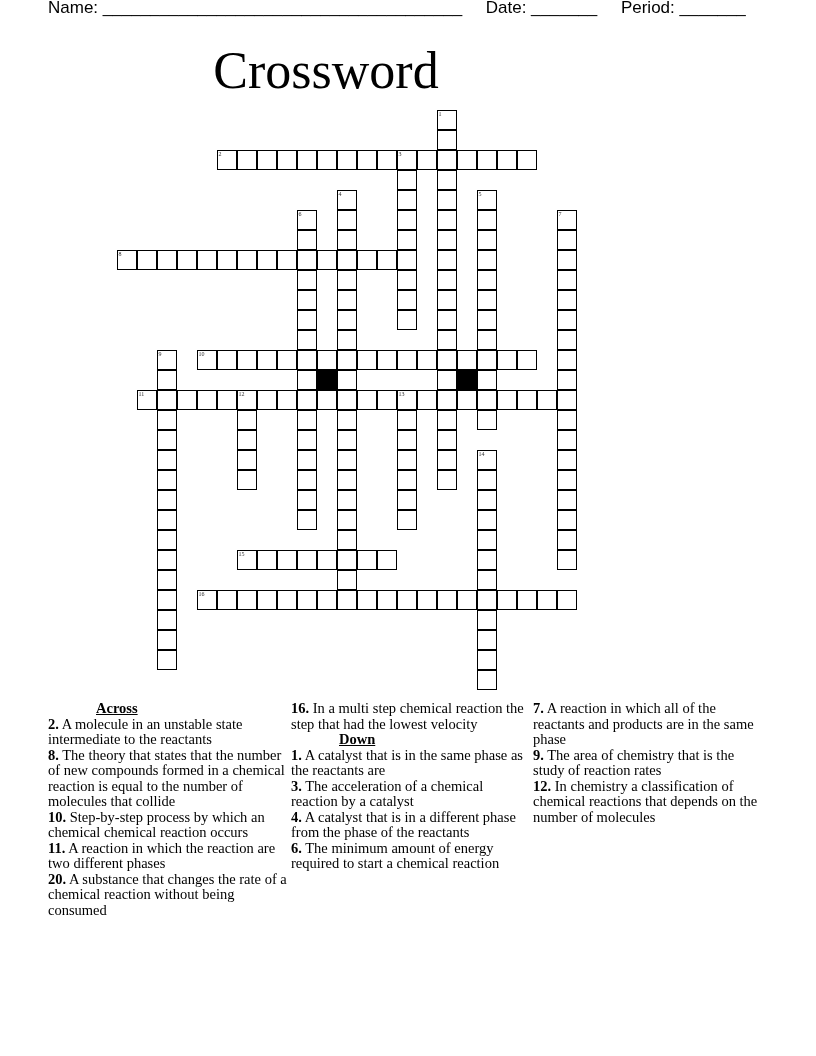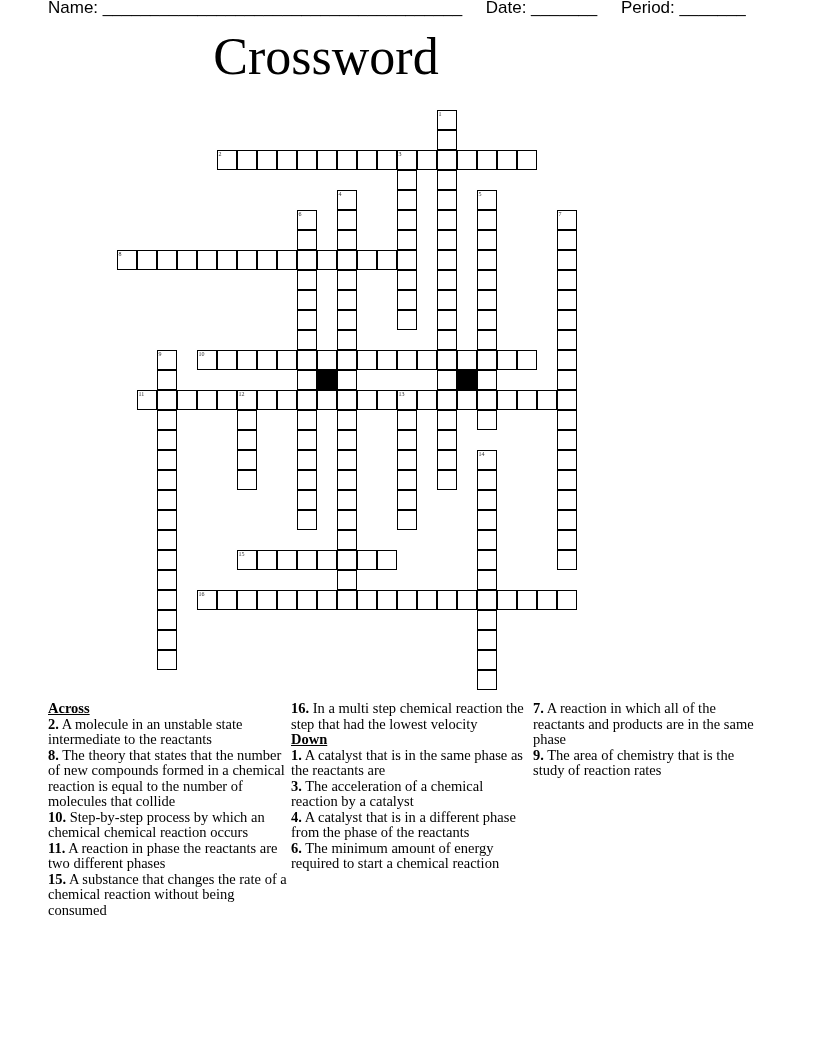--- a/index.html
+++ b/index.html
@@ -1,25 +1,25 @@
 <!DOCTYPE html>
 <html><head>
 <meta charset="utf-8">
 <style>
   html, body { margin:0; padding:0; background:#fff; }
   body { width:816px; height:1056px; position:relative; overflow:hidden; color:#000; }
   .header { position:absolute; top:-2px; left:48px; font-family:"Liberation Sans", sans-serif; font-size:17px; white-space:nowrap; }
   .header .field { display:inline-block; }
-  .title { position:absolute; top:27px; left:0; width:652px; text-align:center; font-family:"Liberation Serif", serif; font-size:52px; }
+  .title { position:absolute; top:41px; left:0; width:652px; text-align:center; font-family:"Liberation Serif", serif; font-size:52px; }
   .grid { position:absolute; left:0; top:0; width:816px; height:700px; }
   .cell { position:absolute; width:20px; height:20px; box-sizing:border-box; border:1px solid #000; background:#fff; margin-left:-0.5px; margin-top:-0.5px; }
   .cell.black { background:#000; }
   .cell .num { position:absolute; top:0; left:1px; font-family:"Liberation Serif", serif; font-size:6px; line-height:7px; color:#333; }
   .clues { position:absolute; top:701px; font-family:"Liberation Serif", serif; font-size:14.5px; line-height:15.5px; }
-  .clues .hd { font-weight:bold; text-decoration:underline; }
+  .clues .hd { font-weight:bold; text-decoration:underline;margin-left:48px; }
   .clues .clue b { font-weight:bold; }
   .col1 { left:48px; width:240px; }
   .col2 { left:291px; width:240px; }
   .col3 { left:533px; width:230px; }
 </style>
 </head>
 <body>
 
 <div class="header">
   <span class="field"><span>Name:</span> <span>______________________________________</span></span>&nbsp;&nbsp;&nbsp;&nbsp;
@@ -276,29 +276,30 @@
     <div class="cell" style="left: 557px; top: 590px;"></div>
     <div class="cell black" style="left: 317px; top: 370px;"></div>
     <div class="cell black" style="left: 457px; top: 370px;"></div>
   </div>
 
 <div class="clues col1">
   <div class="hd">Across</div>
   <div class="clue"><b>2.</b> <span>A molecule in an unstable state intermediate to the reactants</span></div>
   <div class="clue"><b>8.</b> <span>The theory that states that the number of new compounds formed in a chemical reaction is equal to the number of molecules that collide</span></div>
   <div class="clue"><b>10.</b> <span>Step-by-step process by which an chemical chemical reaction occurs</span></div>
-  <div class="clue"><b>11.</b> <span>A reaction in phase the reactants are two different phases</span></div>
-  <div class="clue"><b>15.</b> <span>A substance that changes the rate of a chemical reaction without being consumed</span></div>
+  <div class="clue"><b>11.</b> <span>A reaction in which the reaction are two different phases</span></div>
+  <div class="clue"><b>20.</b> <span>A substance that changes the rate of a chemical reaction without being consumed</span></div>
 </div>
 
 <div class="clues col2">
   <div class="clue"><b>16.</b> <span>In a multi step chemical reaction the step that had the lowest velocity</span></div>
   <div class="hd">Down</div>
   <div class="clue"><b>1.</b> <span>A catalyst that is in the same phase as the reactants are</span></div>
   <div class="clue"><b>3.</b> <span>The acceleration of a chemical reaction by a catalyst</span></div>
   <div class="clue"><b>4.</b> <span>A catalyst that is in a different phase from the phase of the reactants</span></div>
   <div class="clue"><b>6.</b> <span>The minimum amount of energy required to start a chemical reaction</span></div>
 </div>
 
 <div class="clues col3">
   <div class="clue"><b>7.</b> <span>A reaction in which all of the reactants and products are in the same phase</span></div>
   <div class="clue"><b>9.</b> <span>The area of chemistry that is the study of reaction rates</span></div>
+  <div class="clue"><b>12.</b> <span>In chemistry a classification of chemical reactions that depends on the number of molecules</span></div>
 </div>
 
 </body></html>

